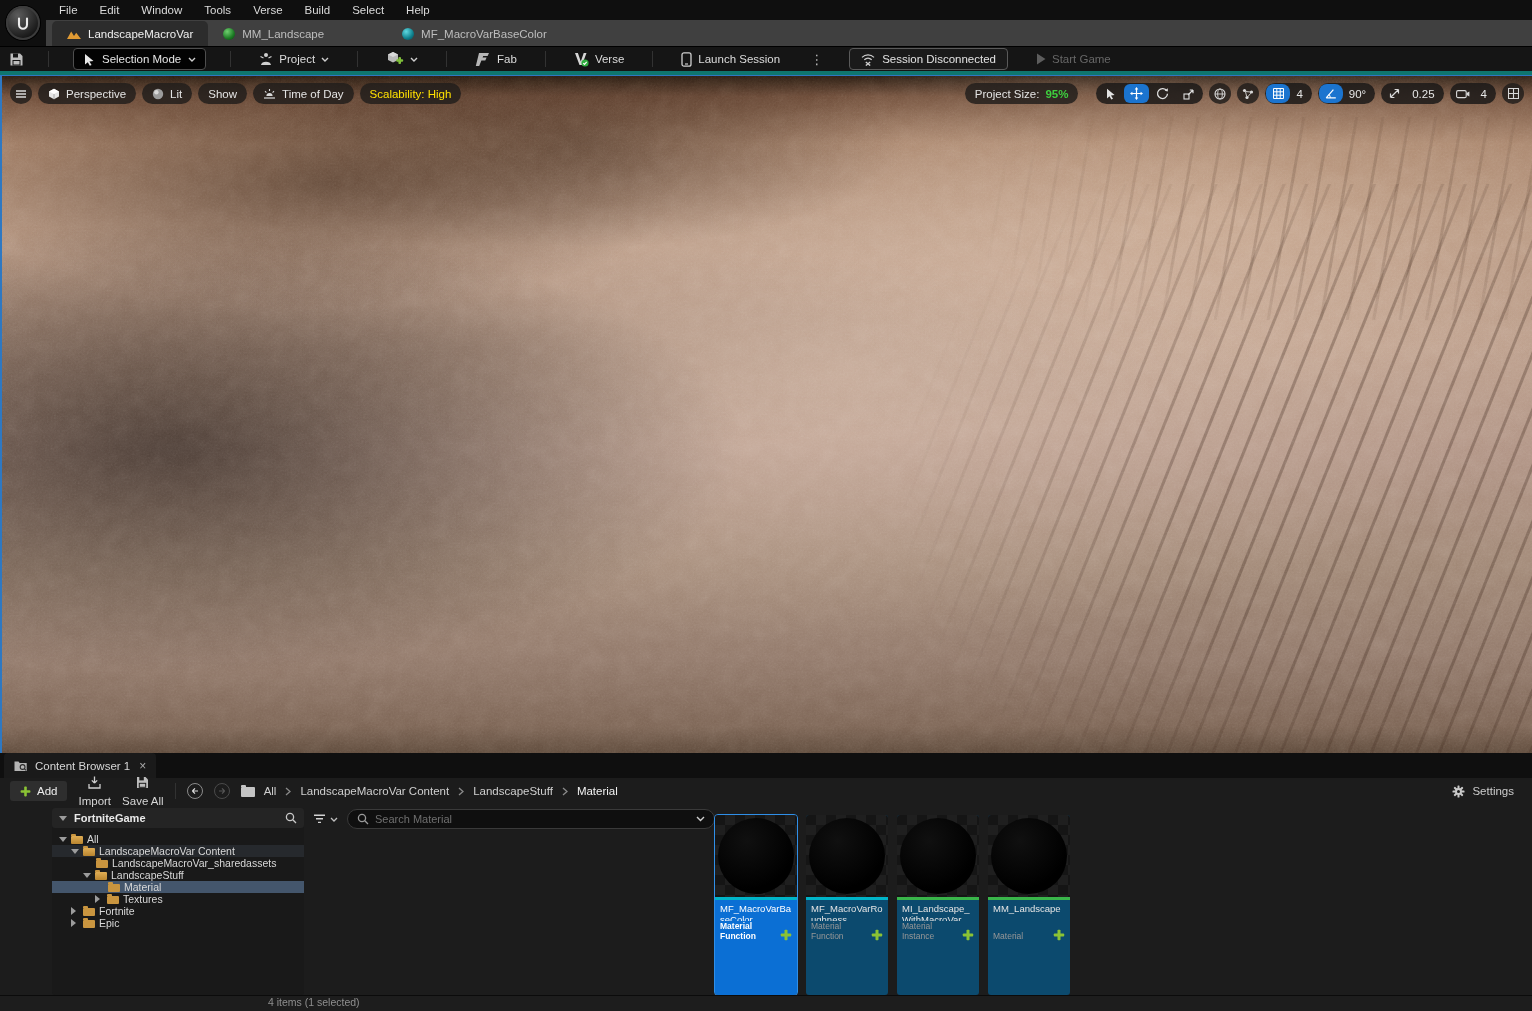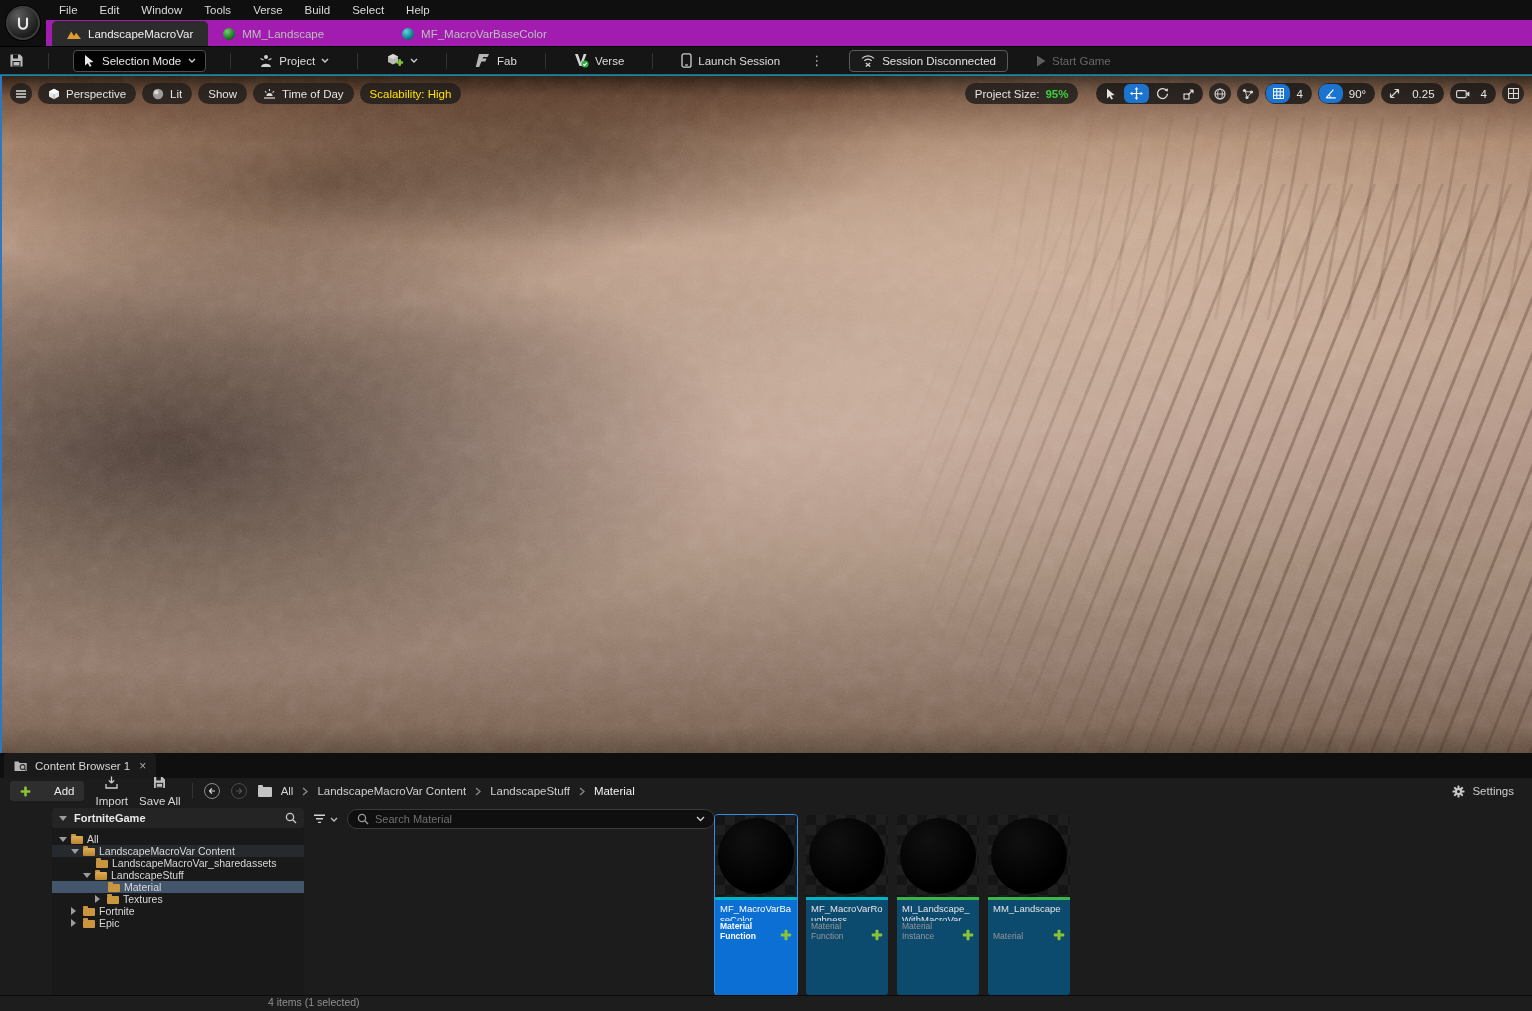--- a/index.html
+++ b/index.html
@@ -10,31 +10,31 @@
   
   .titlebar { height:46px; display:flex; background:#0f0f0f; }
   .logo-wrap { width:46px; display:flex; align-items:center; justify-content:center; }
   .logo-circle { width:34px; height:34px; border-radius:50%;
     background:radial-gradient(circle at 35% 28%, #5c5c5c, #161616 72%);
     box-shadow: inset 0 0 0 2px #3c3c3c, 0 0 0 1px #000;
     display:flex; align-items:center; justify-content:center; }
   .top-right { flex:1; display:flex; flex-direction:column; }
   .menu-row { height:20px; display:flex; align-items:center; padding-left:2px; }
   .menu-item { padding:2px 11px; font-size:11.5px; color:#dadada; border-radius:3px; }
-  .tab-row { height:26px; display:flex; align-items:flex-end; background:#a21caf; padding-left:6px; }
+  .tab-row { height:26px; display:flex; align-items:flex-end; background:#404040; padding-left:6px; }
   .asset-tab { height:25px; display:flex; align-items:center; gap:7px; padding:0 15px;
     font-size:11.5px; color:#bdbdbd; border-radius:5px 5px 0 0; }
   .asset-tab.active { background:#2c2c2c; color:#efefef; }
   .asset-tab.gap { margin-left:48px; }
   .dot-icon { width:12px; height:12px; border-radius:50%; }
   .dot-green { background:radial-gradient(circle at 35% 30%, #6fd06f, #1c7a24 60%, #0b3d10); }
   .dot-teal  { background:radial-gradient(circle at 35% 30%, #5fd8e0, #0e7f8c 60%, #07414a); }
 
   
-  .main-toolbar { height:29px; background:#151515; border-top:1px solid #000; border-bottom:1px solid #0f766e;
+  .main-toolbar { height:29px; background:#151515; border-top:1px solid #000; border-bottom:4px solid #0f766e;
     display:flex; align-items:center; padding:0 9px; gap:24px; }
   .tb-sep { width:1px; height:16px; background:#323232; }
   .pill-dark { display:flex; align-items:center; gap:7px; background:#030303; border:1px solid #4e4e4e;
     border-radius:4px; height:22px; padding:0 9px; font-size:11.5px; color:#e6e6e6; }
   .tb-item { display:flex; align-items:center; gap:6px; font-size:11.5px; color:#dcdcdc; padding:0 4px; height:22px; }
   .session-pill { border:1px solid #5a5a5a; background:#1a1a1a; border-radius:4px; height:22px;
     padding:0 11px; display:flex; align-items:center; gap:7px; font-size:11.5px; color:#e2e2e2; }
   .start-game { color:#676767; }
   .kebab { color:#bdbdbd; font-size:13px; padding:0 2px; }
 
@@ -82,21 +82,21 @@
   .snap-ic.plain { background:transparent; }
   .snap-val { padding:0 8px 0 6px; font-size:11.5px; color:#e6e6e6; }
 
   
   .cb { flex:1; display:flex; flex-direction:column; background:#1c1c1c; }
   .cb-tabrow { height:25px; background:#0f0f0f; display:flex; align-items:stretch; padding-left:4px; }
   .cb-tab { display:flex; align-items:center; gap:7px; padding:0 10px; background:#1a1a1a;
     color:#d6d6d6; font-size:11.5px; border-radius:4px 4px 0 0; }
   .cb-close { color:#aaa; font-size:12px; padding-left:2px; }
   .cb-toolbar { height:26px; display:flex; align-items:center; gap:11px; padding:0 10px; background:#1c1c1c; }
-  .add-btn { display:flex; align-items:center; gap:23px; background:#2e2e2e; border-radius:3px;
+  .add-btn { display:flex; align-items:center; gap:6px; background:#2e2e2e; border-radius:3px;
     height:20px; padding:0 10px; font-size:11.5px; color:#ededed; }
   .cb-tb-item { display:flex; align-items:center; gap:6px; font-size:11.5px; color:#d6d6d6;flex-direction:column; }
   .nav-circle { width:16px; height:16px; border-radius:50%; border:1px solid #8a8a8a;
     display:flex; align-items:center; justify-content:center; }
   .nav-circle.disabled { border-color:#4a4a4a; }
   .crumbs { display:flex; align-items:center; gap:9px; }
   .crumb { font-size:11.5px; color:#cfcfcf; }
   .crumb.current { color:#f2f2f2; }
   .cb-settings { margin-left:auto; display:flex; align-items:center; gap:7px; color:#cccccc; font-size:11.5px; padding-right:8px; }
 

